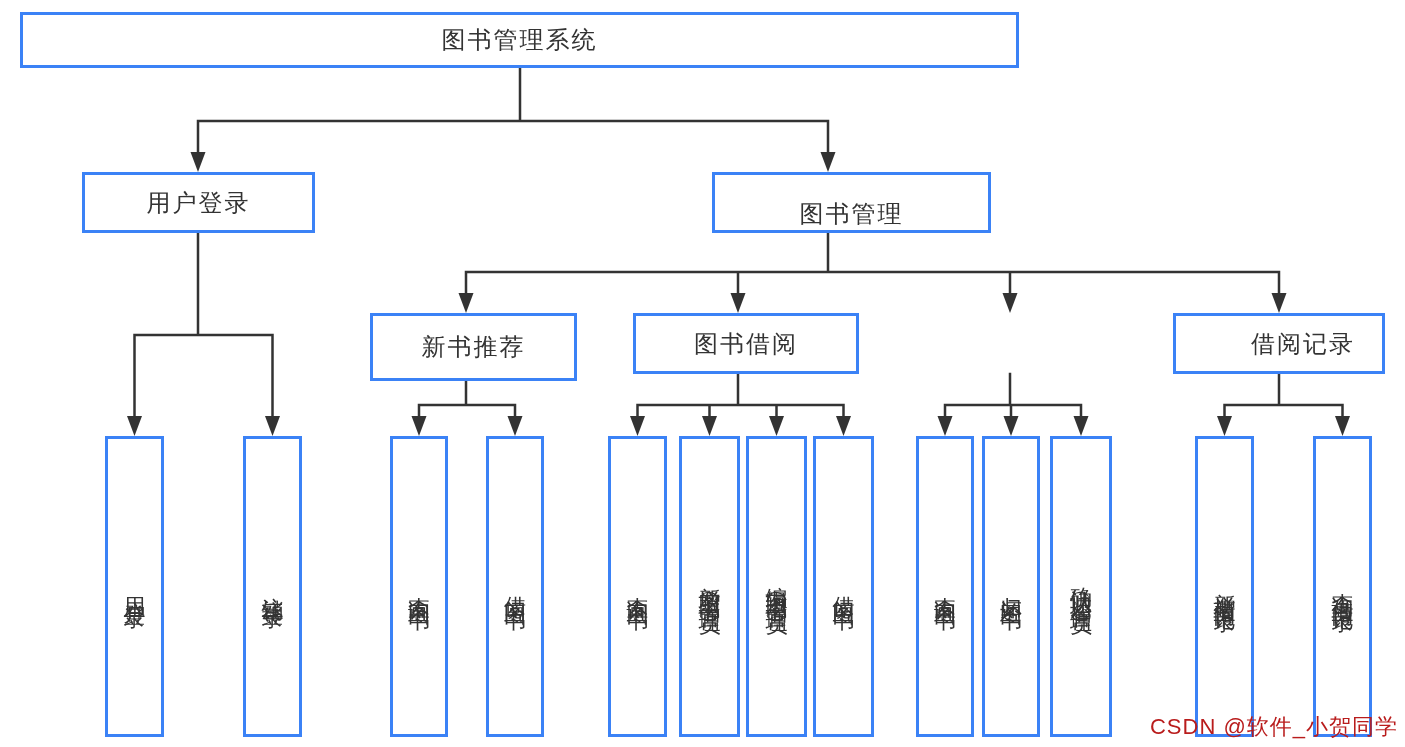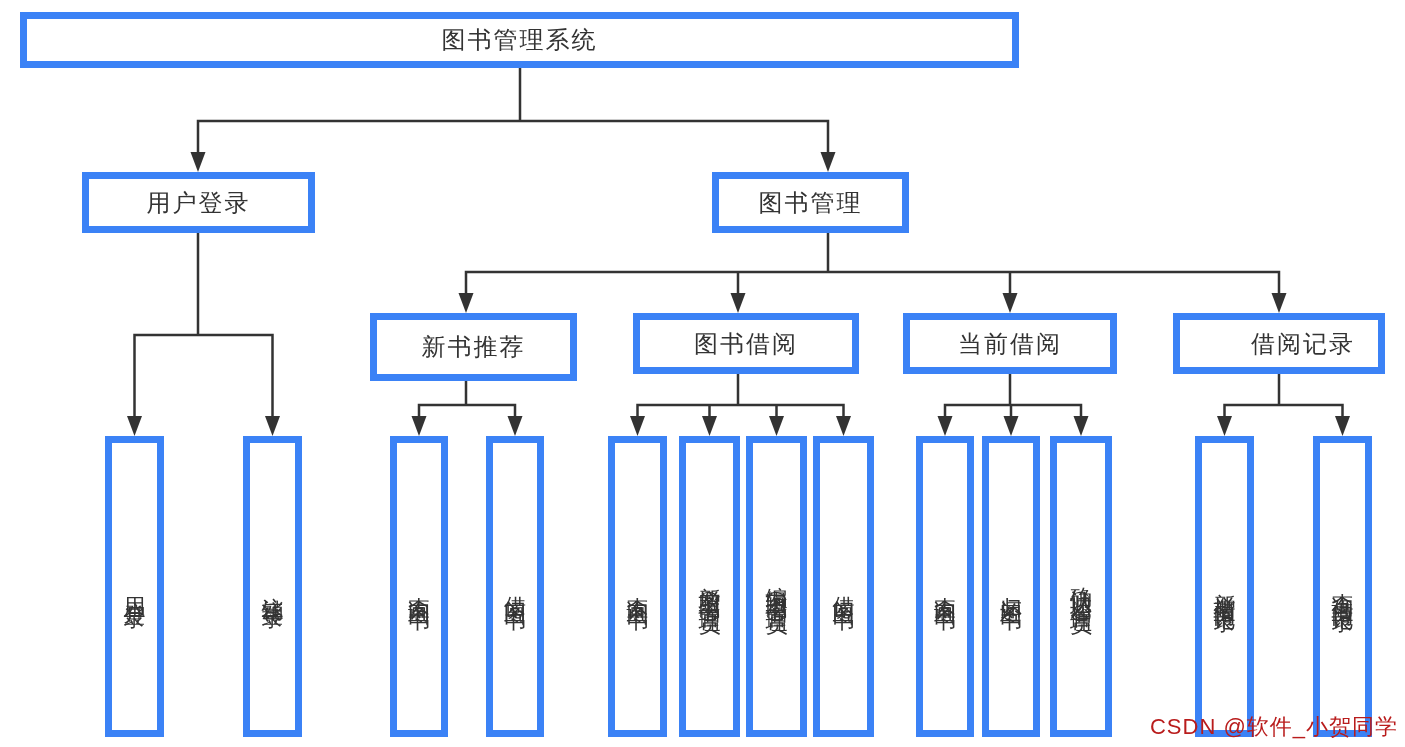--- a/index.html
+++ b/index.html
@@ -2,33 +2,33 @@
 <html><head>
 <meta charset="utf-8">
 <style>
   html,body{margin:0;padding:0;background:#fff;}
   #stage{
     position:relative;width:1405px;height:747px;background:#ffffff;overflow:hidden;
     font-family:"Liberation Sans","DejaVu Sans",sans-serif;
   }
   #wires{position:absolute;left:0;top:0;z-index:1;pointer-events:none;}
   .box{
-    position:absolute;z-index:2;background:#ffffff;border:7px solid #3b82f6;
+    position:absolute;z-index:2;background:#ffffff;border:3px solid #3b82f6;
     box-sizing:border-box;display:flex;align-items:center;justify-content:center;
     color:#333333;
   }
   .h-box{font-size:24px;letter-spacing:2px;white-space:nowrap;}
   .v-box span{
     writing-mode:vertical-rl;text-orientation:mixed;
     font-size:22px;letter-spacing:4px;line-height:1;white-space:nowrap;
   }
   
   #n-root{left:20px;top:12px;width:999px;height:56px;}
   #n-user-login{left:82px;top:172px;width:233px;height:61px;}
-  #n-book-mgmt{left:712px;top:172px;width:197px;height:61px;}
+  #n-book-mgmt{left:712px;top:172px;width:279px;height:61px;align-items:flex-end;}
   #n-new-book{left:370px;top:313px;width:207px;height:68px;}
   #n-book-borrow{left:633px;top:313px;width:226px;height:61px;}
   #n-current-borrow{left:903px;top:313px;width:214px;height:61px;}
   #n-borrow-record{left:1173px;top:313px;width:212px;height:61px;padding-left:48px;}
   .leaf{top:436px;height:301px;}
   #n-leaf-user-login{left:105px;width:59px;}
   #n-leaf-logout{left:243px;width:59px;}
   #n-leaf-query-book-1{left:390px;width:58px;}
   #n-leaf-borrow-book-1{left:486px;width:58px;}
   #n-leaf-query-book-2{left:608px;width:59px;}
@@ -95,23 +95,20 @@
   <div id="n-book-mgmt" class="box h-box">
     <span>图书管理</span>
   </div>
 
   <div id="n-new-book" class="box h-box">
     <span>新书推荐</span>
   </div>
   <div id="n-book-borrow" class="box h-box">
     <span>图书借阅</span>
   </div>
-  <div id="n-current-borrow" class="box h-box">
-    <span>当前借阅</span>
-  </div>
   <div id="n-borrow-record" class="box h-box">
     <span>借阅记录</span>
   </div>
 
   <div id="n-leaf-user-login" class="box v-box leaf">
     <span>用户登录</span>
   </div>
   <div id="n-leaf-logout" class="box v-box leaf">
     <span>注销登录</span>
   </div>

